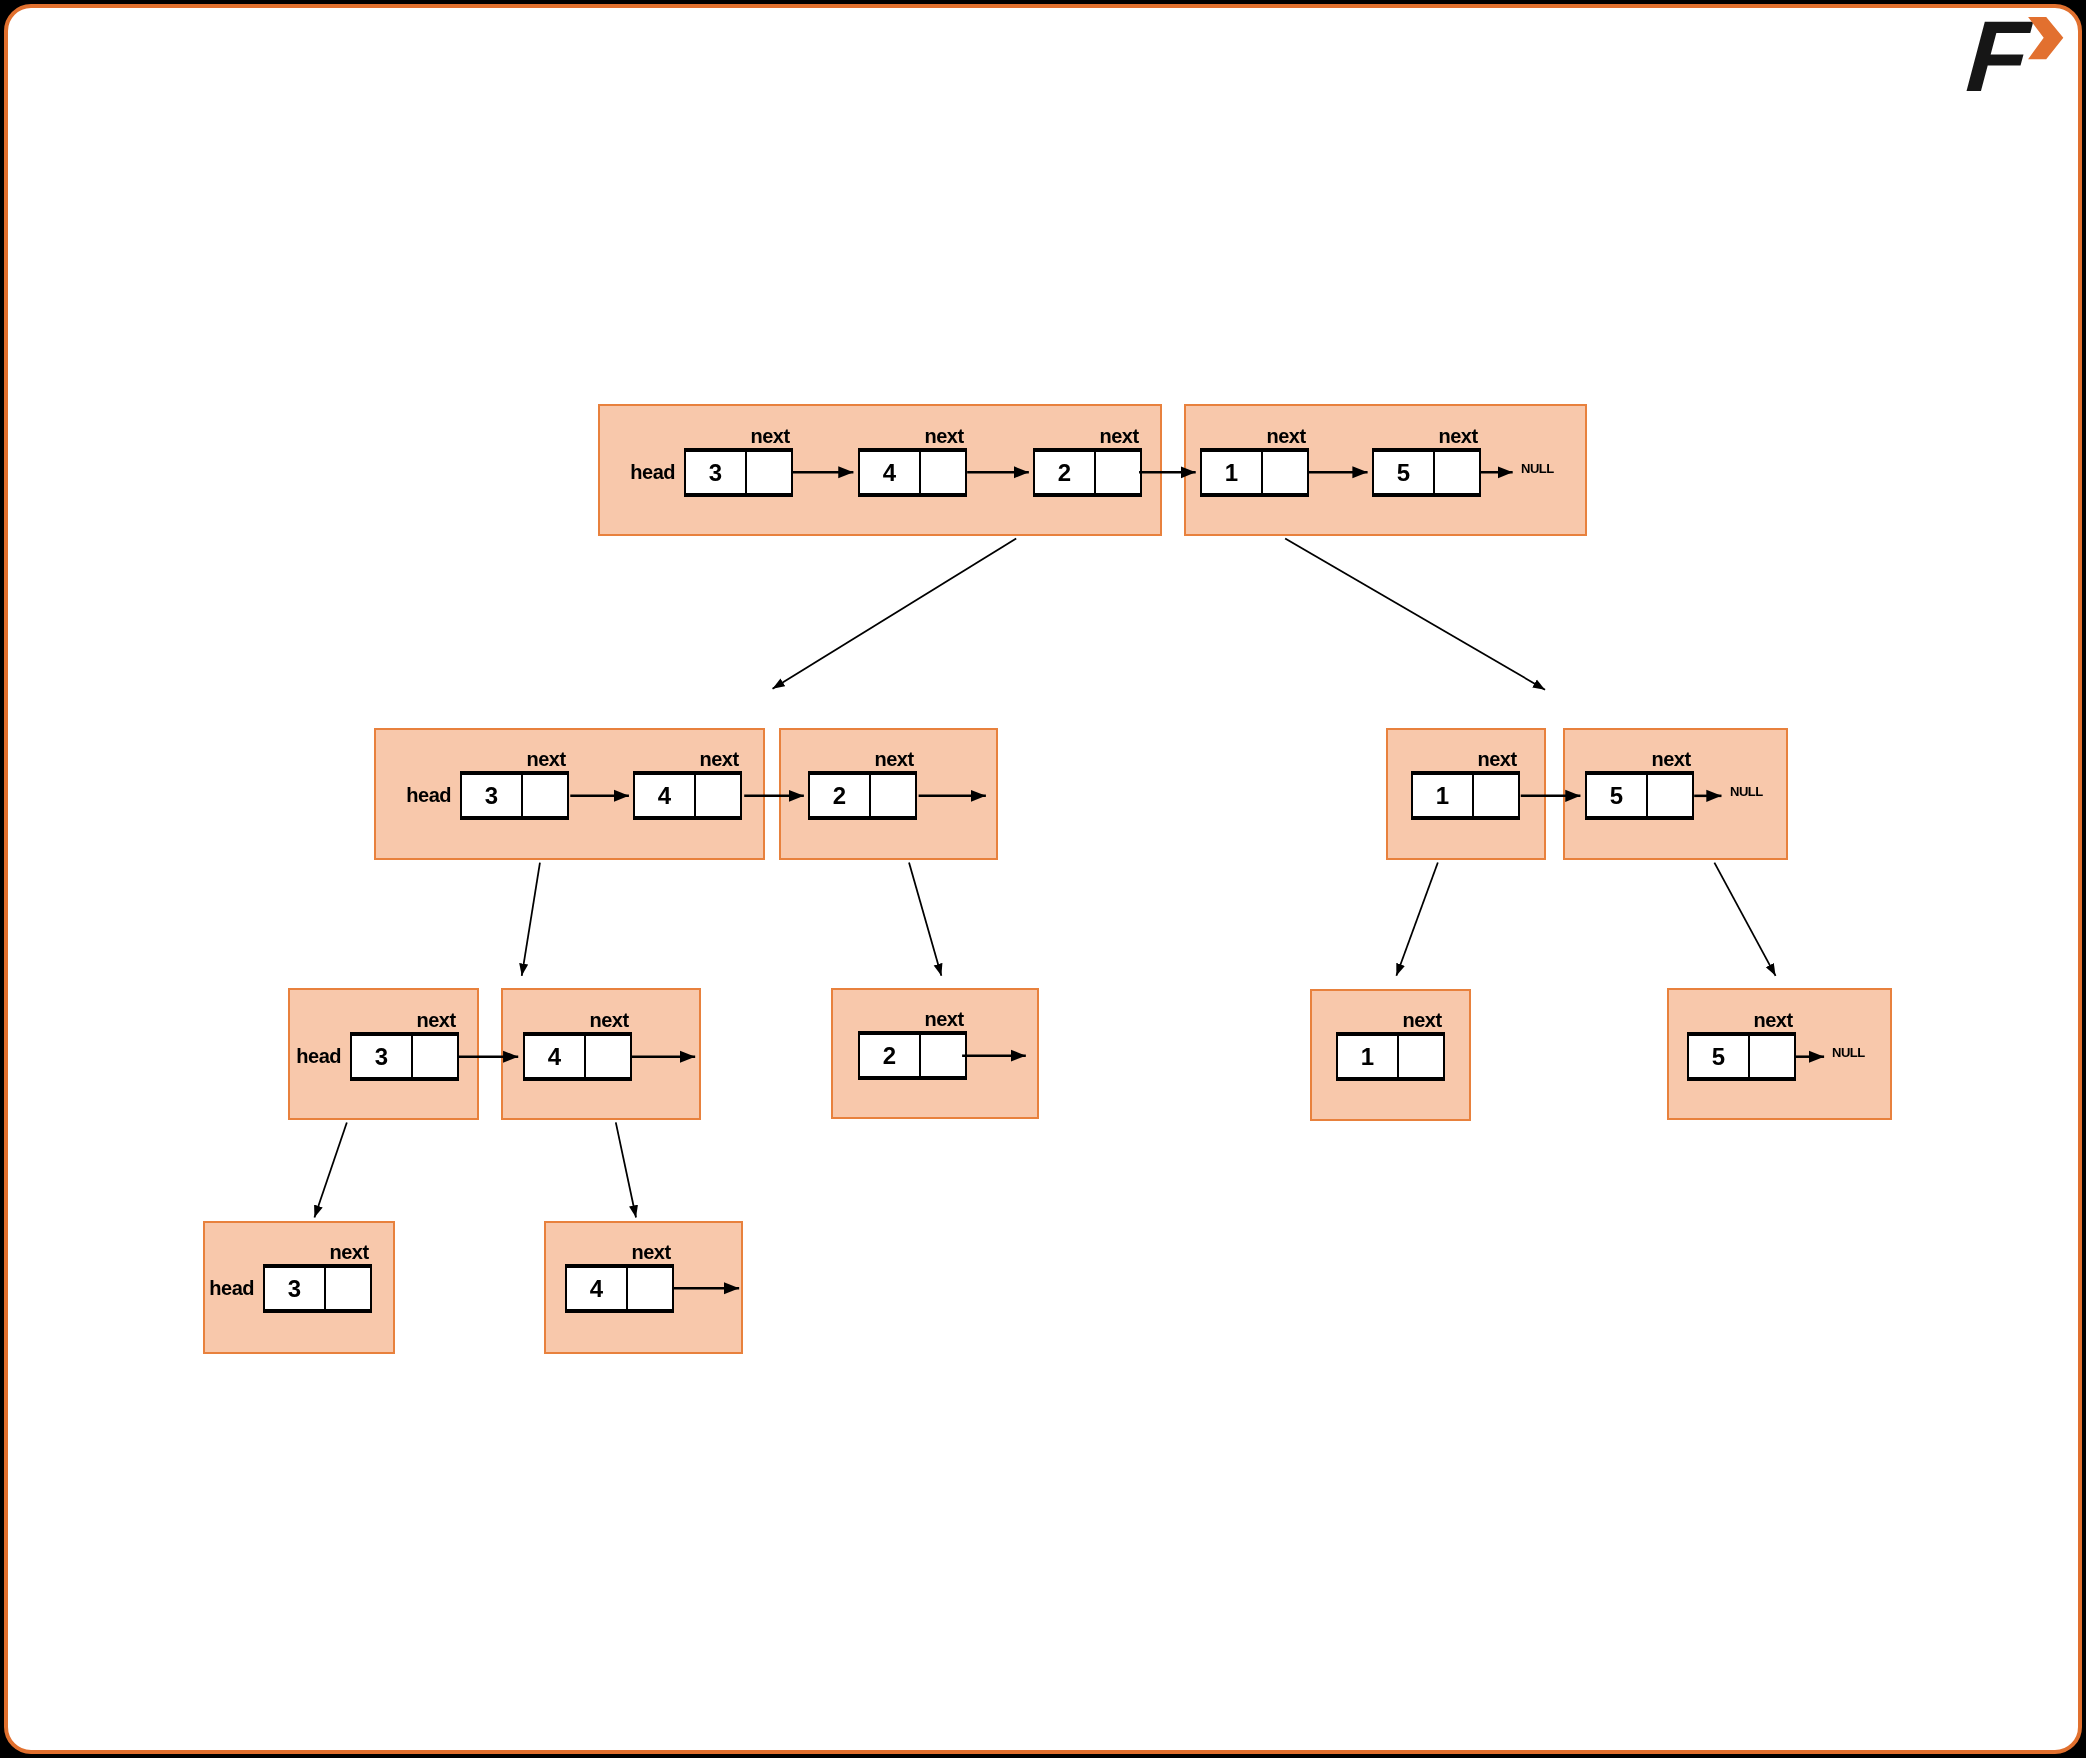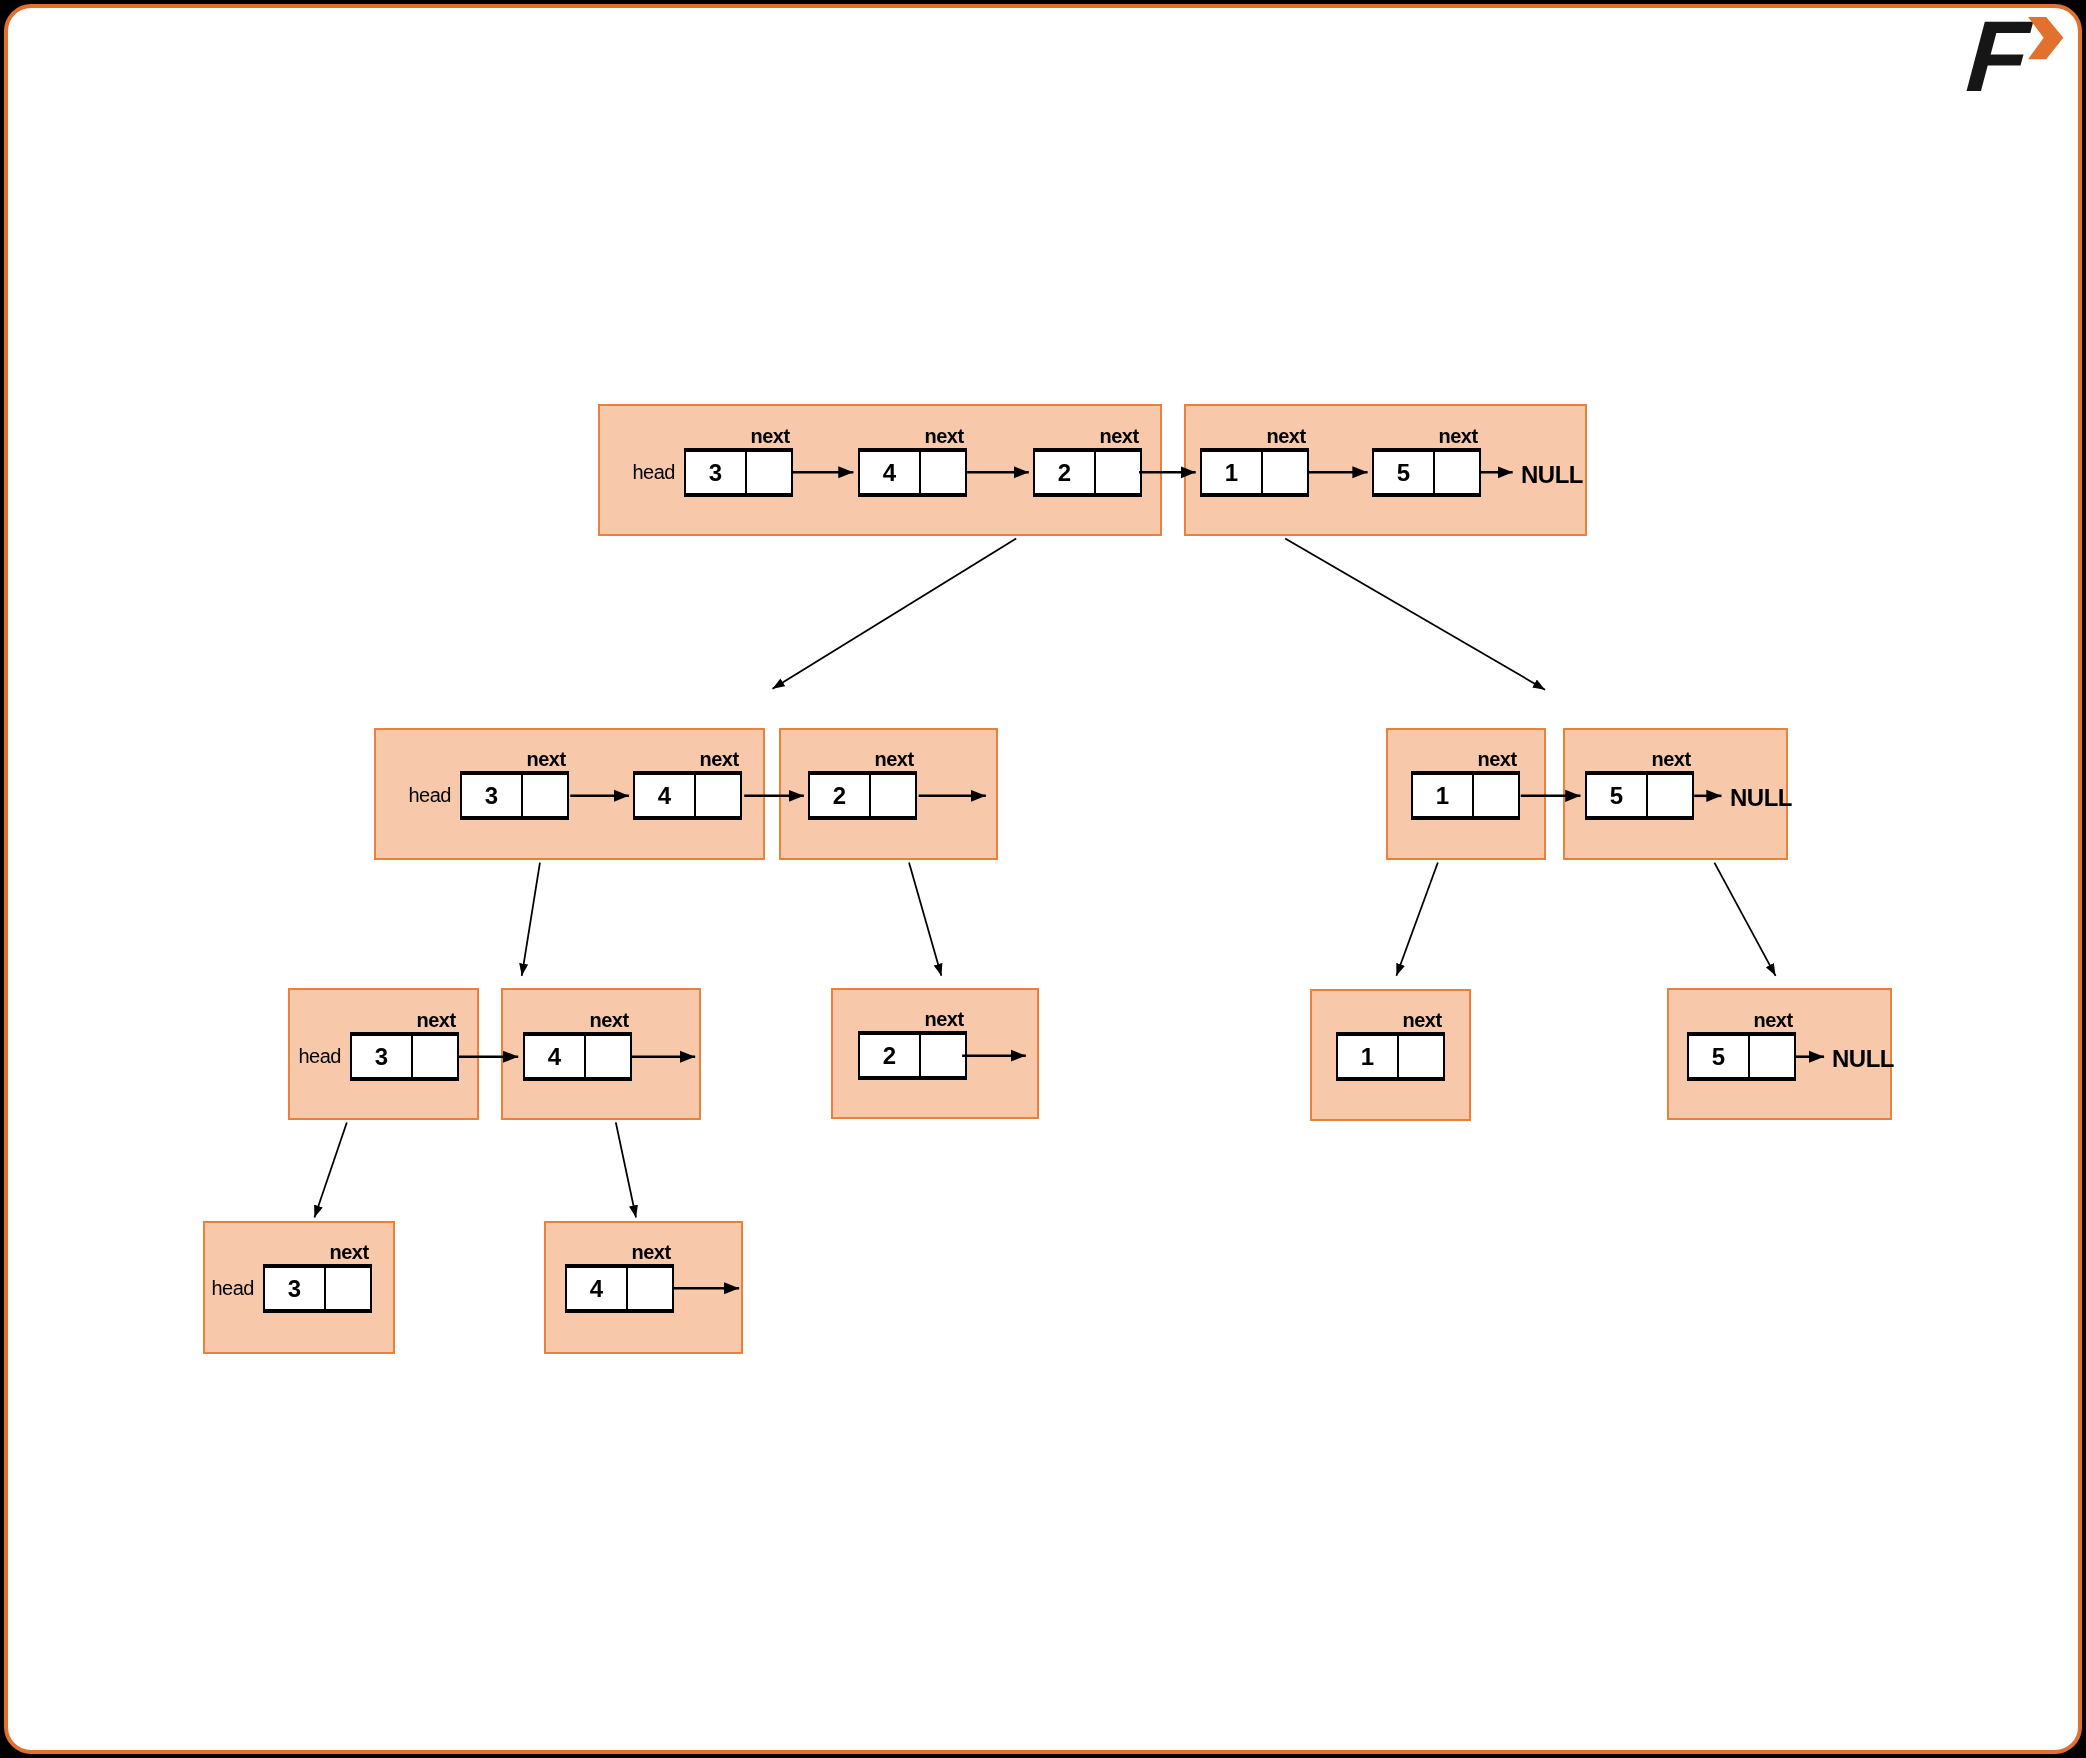--- a/index.html
+++ b/index.html
@@ -41,26 +41,26 @@
   .nlabel {
     position: absolute;
     left: 84px; top: -27px;
     transform: translateX(-50%);
     font-size: 20px; font-weight: 700; line-height: 1.1;
     letter-spacing: -0.5px; color: #000; white-space: nowrap;
   }
   .hlabel {
     position: absolute;
     width: 81px; text-align: right;
-    font-size: 20px; font-weight: 400; line-height: 1.1;
+    font-size: 20px; font-weight: 700; line-height: 1.1;
     letter-spacing: -0.5px; color: #000; white-space: nowrap;
   }
   .nulllabel {
     position: absolute;
-    font-size: 24px; font-weight: 700; line-height: 1.1;
+    font-size: 13px; font-weight: 700; line-height: 1.1;
     letter-spacing: -0.5px; color: #000; white-space: nowrap;
   }
   #arrowsvg { position: absolute; left: 0; top: 0; }
   .link-arrow  { stroke: #000; stroke-width: 5px; }
   .split-arrow { stroke: #000; stroke-width: 3.5px; }
   #logo { position: absolute; left: 1963px; top: 15px; width: 101px; height: 79px; overflow: visible; }
 </style>
 </head>
 <body>
 

